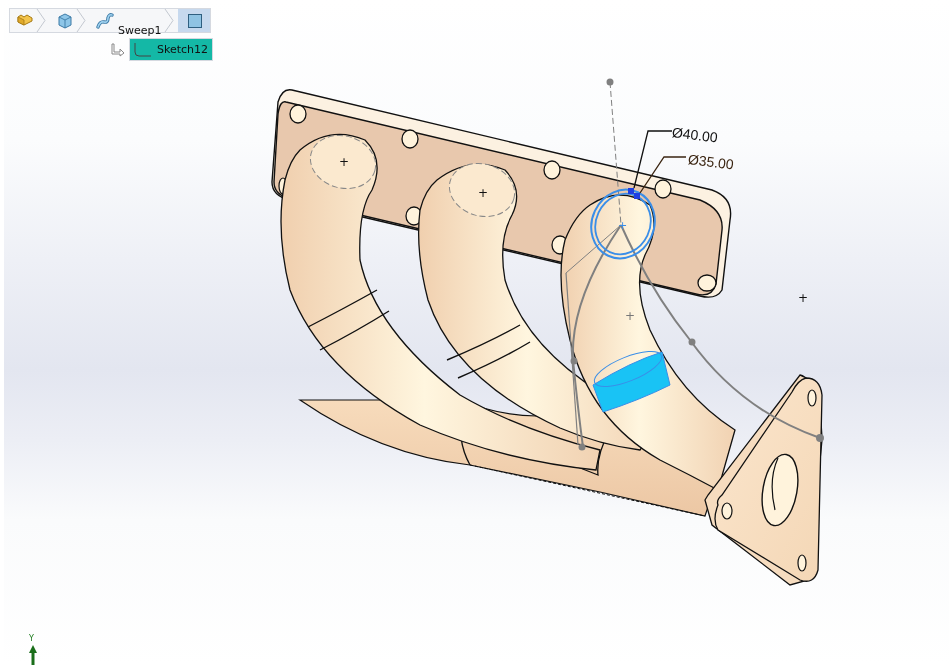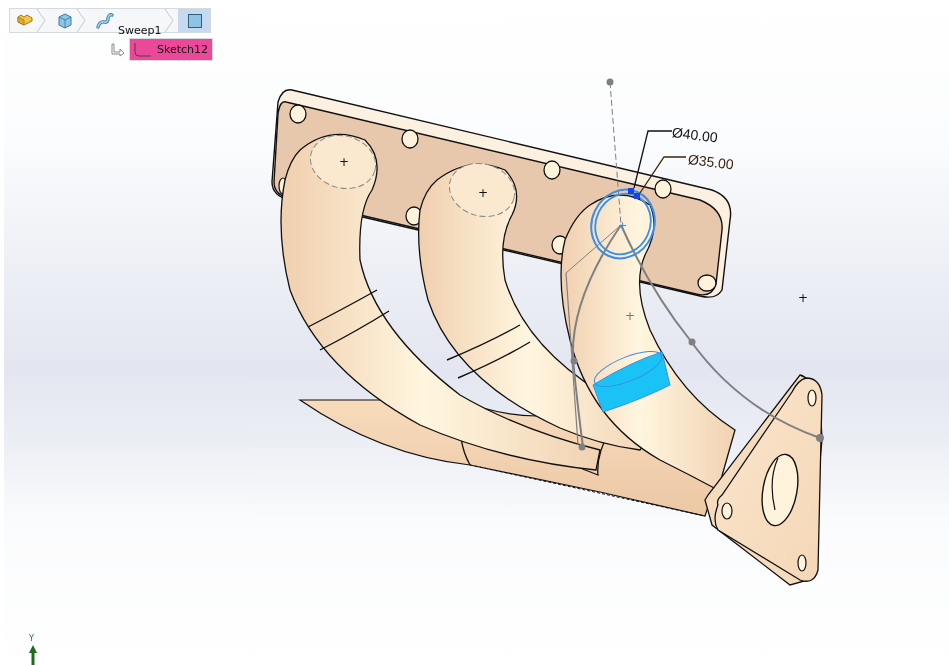--- a/index.html
+++ b/index.html
@@ -10,21 +10,21 @@
   .left-edge{position:absolute;left:0;top:0;width:4px;height:665px;background:#ffffff;}
   .breadcrumb{position:absolute;left:9px;top:8px;height:23px;display:flex;align-items:stretch;
               border:1px solid #d5d9e0;background:#f6f7f9;}
   .crumb{display:flex;align-items:center;padding:0 4px 0 6px;position:relative;cursor:pointer;}
   .crumb .ico{width:18px;height:18px;display:block;}
   .crumb .sep{width:10px;height:23px;display:block;margin-left:2px;}
   .crumb .txt{font-size:11px;color:#111;margin-left:4px;font-family:"DejaVu Sans",sans-serif;margin-top:20px;}
   .crumb.active{background:#c7d9ee;padding:0 6px 0 8px;}
   .sub-crumb{position:absolute;left:111px;top:38px;display:flex;align-items:center;}
   .sub-crumb .arrow{width:14px;height:14px;margin-right:4px;}
-  .sub-crumb .box{height:21px;border:1px solid #d5d9e0;background:#ec4899;display:flex;align-items:center;padding:0 4px 0 3px;cursor:pointer;}
+  .sub-crumb .box{height:21px;border:1px solid #d5d9e0;background:#14b8a6;display:flex;align-items:center;padding:0 4px 0 3px;cursor:pointer;}
   .sub-crumb .box svg{width:20px;height:17px;}
   .sub-crumb .box span{font-size:11px;color:#111;margin-left:4px;}
   .dim{position:absolute;font-family:"Liberation Sans",sans-serif;font-size:14px;transform:rotate(7deg);transform-origin:left center;cursor:pointer;}
   .triad{position:absolute;left:26px;top:634px;width:14px;height:31px;}
   .triad .lbl{position:absolute;left:3px;top:0;font-size:8px;color:#1a7a1a;font-family:"DejaVu Sans",sans-serif;}
   svg.scene{position:absolute;left:0;top:0;}
 </style>
 </head>
 <body>
 

